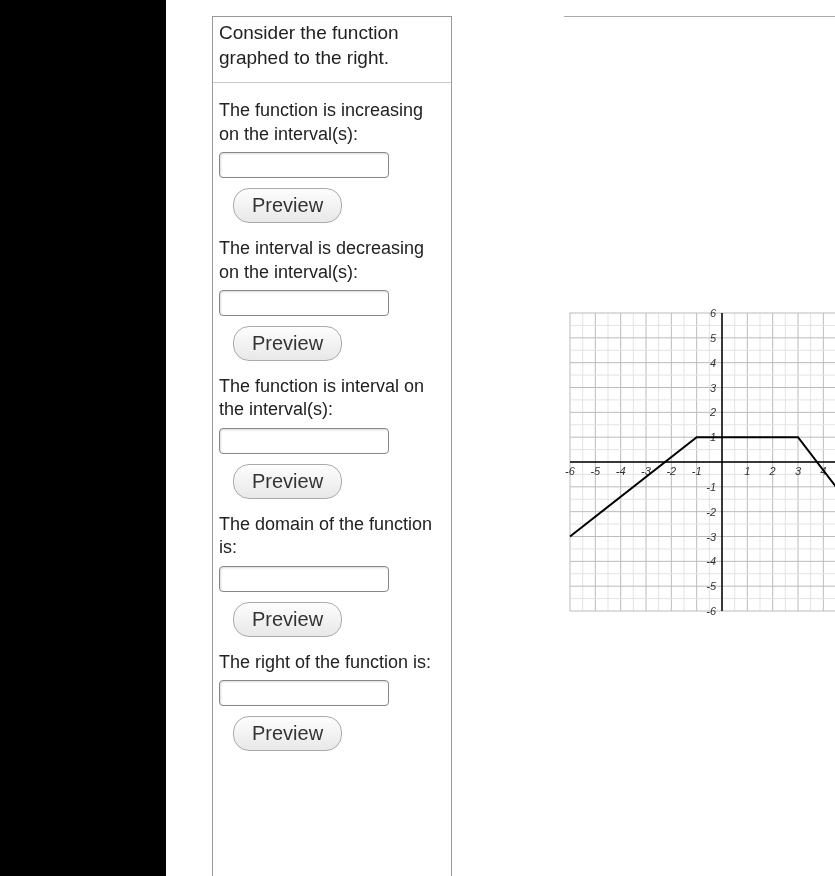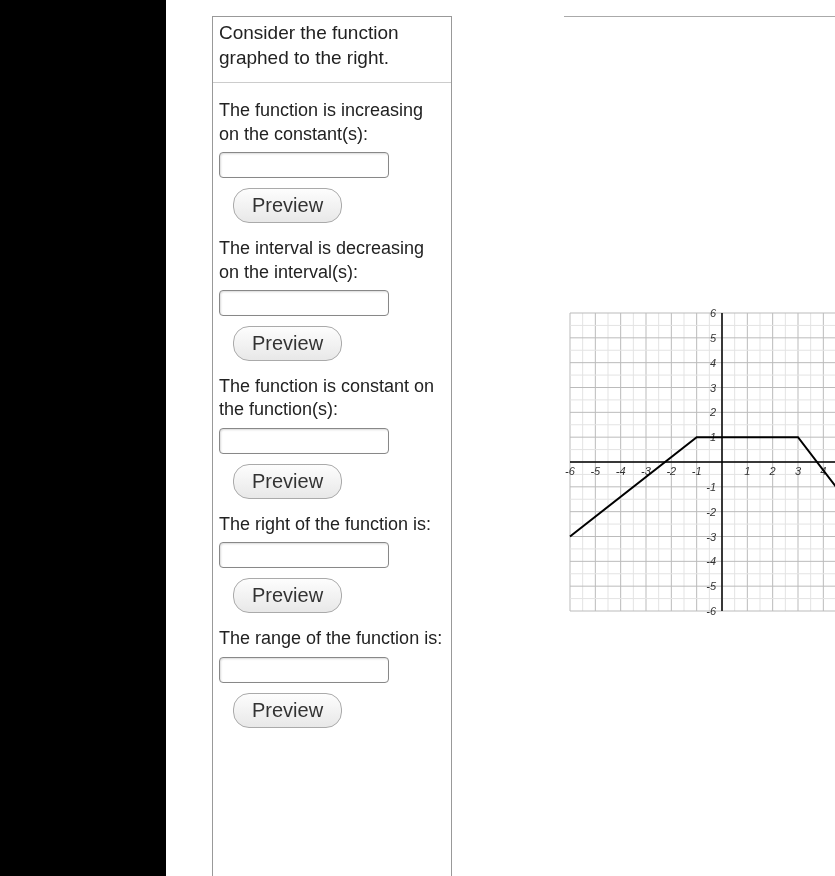--- a/index.html
+++ b/index.html
@@ -89,45 +89,45 @@
 </head>
 <body>
 
 <div class="page">
   <div class="question-panel">
     <div class="intro-block">
       <div class="intro-text">Consider the function graphed to the right.</div>
     </div>
 
     <div class="sub-block">
-      <div class="sub-label">The function is increasing on the constant(s):</div>
+      <div class="sub-label">The function is increasing on the interval(s):</div>
       <input class="answer-input" type="text" value="" style="">
       <button class="preview-btn">Preview</button>
     </div>
 
     <div class="sub-block">
       <div class="sub-label">The interval is decreasing on the interval(s):</div>
       <input class="answer-input" type="text" value="" style="">
       <button class="preview-btn">Preview</button>
     </div>
 
     <div class="sub-block">
-      <div class="sub-label">The function is constant on the function(s):</div>
+      <div class="sub-label">The function is interval on the interval(s):</div>
+      <input class="answer-input" type="text" value="" style="">
+      <button class="preview-btn">Preview</button>
+    </div>
+
+    <div class="sub-block">
+      <div class="sub-label">The domain of the function is:</div>
       <input class="answer-input" type="text" value="" style="">
       <button class="preview-btn">Preview</button>
     </div>
 
     <div class="sub-block">
       <div class="sub-label">The right of the function is:</div>
-      <input class="answer-input" type="text" value="" style="">
-      <button class="preview-btn">Preview</button>
-    </div>
-
-    <div class="sub-block">
-      <div class="sub-label">The range of the function is:</div>
       <input class="answer-input" type="text" value="" style="">
       <button class="preview-btn">Preview</button>
     </div>
   </div>
 
   <div class="graph-area">
     <svg class="graph-svg" id="graph-svg" viewBox="0 0 316 310">
         <line x1="6" y1="304" x2="6" y2="6" stroke="#bbb" stroke-width="1"></line>
         <line x1="18.666666666666664" y1="304" x2="18.666666666666664" y2="6" stroke="#e3e3e3" stroke-width="1"></line>
         <line x1="31.333333333333332" y1="304" x2="31.333333333333332" y2="6" stroke="#bbb" stroke-width="1"></line>

